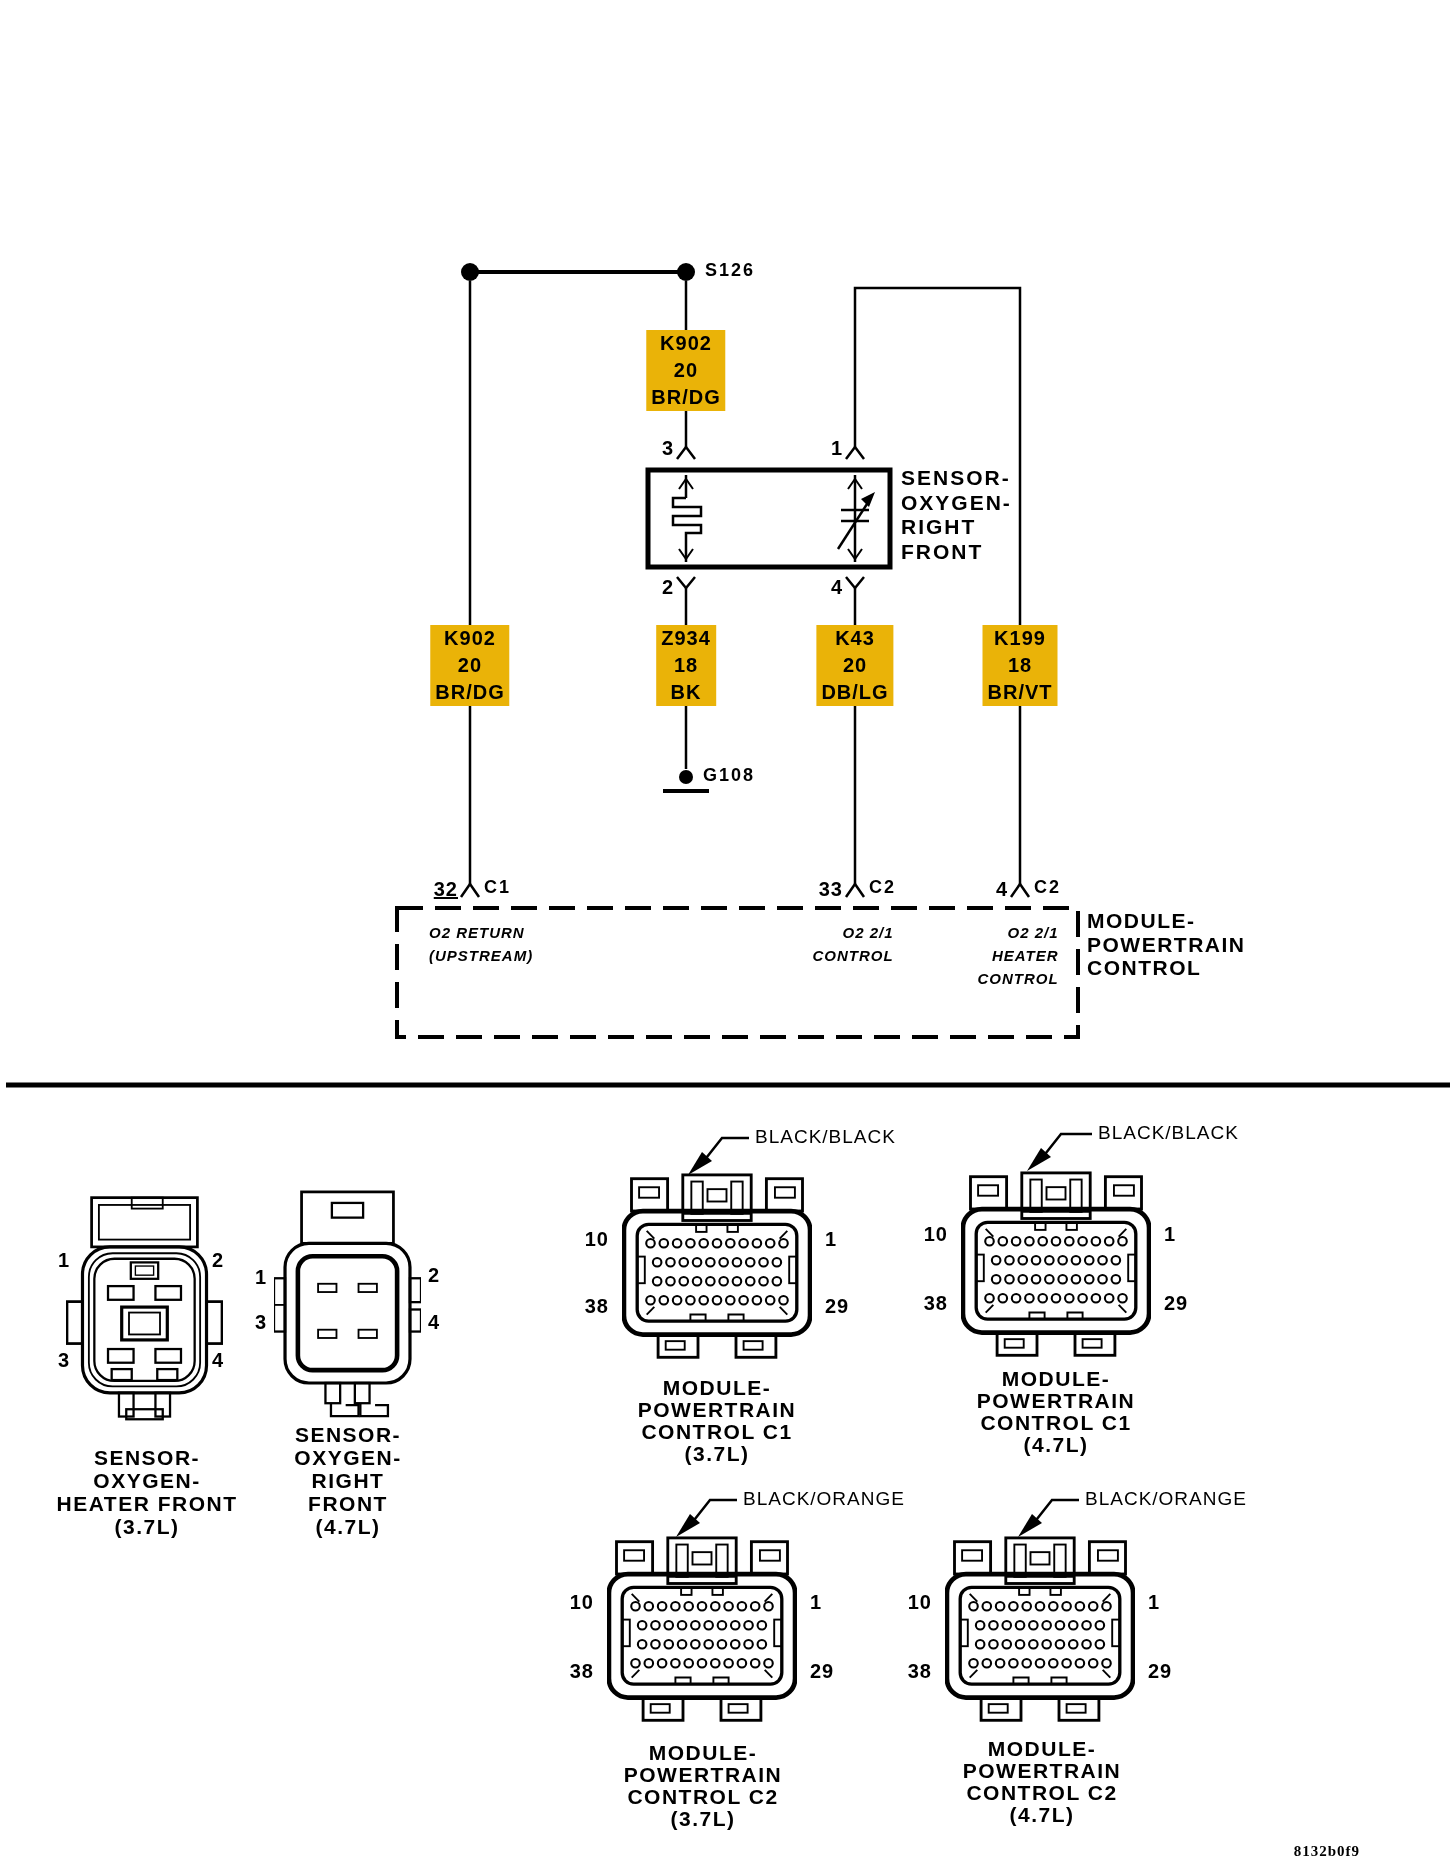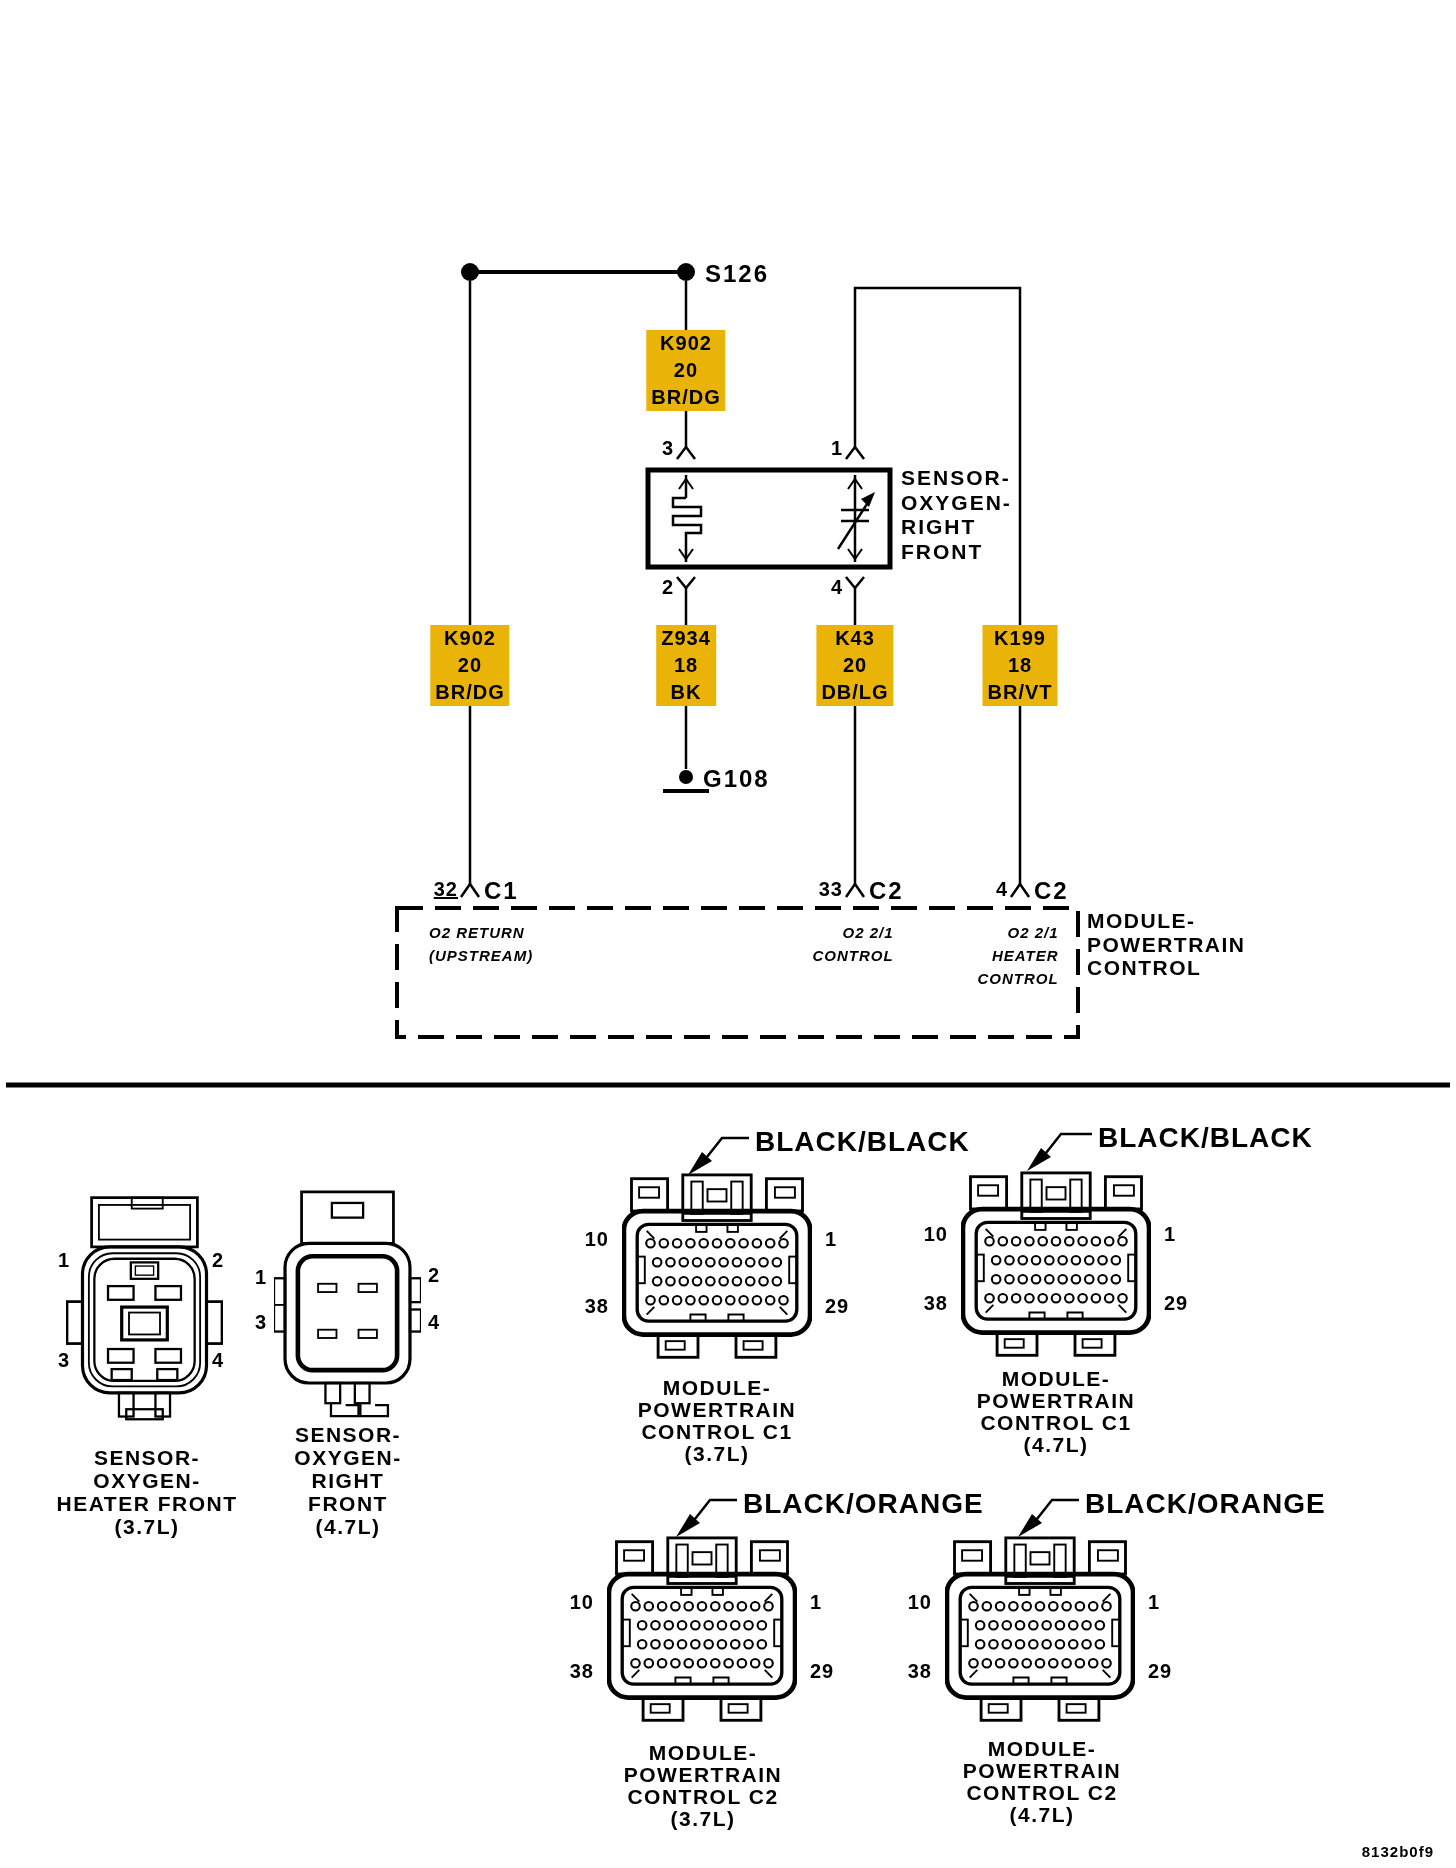--- a/index.html
+++ b/index.html
@@ -5,28 +5,28 @@
   html,body{margin:0;padding:0;background:#fff;}
   .page{position:relative;width:1456px;height:1868px;background:#fff;color:#000;overflow:hidden;
         font-family:"Liberation Sans",sans-serif;}
   svg{position:absolute;left:0;top:0;}
   .t{position:absolute;white-space:nowrap;color:#000;}
   .cx{transform:translateX(-50%);}
   .rx{transform:translateX(-100%);}
   .wire{font-size:20px;font-weight:700;line-height:27px;letter-spacing:1px;text-align:center;
         background:#eab308;padding:0 5px;}
   .pin{font-size:20px;font-weight:600;letter-spacing:1px;}
-  .big{font-size:24px;font-weight:800;letter-spacing:2px;}
+  .big{font-size:18px;font-weight:800;letter-spacing:2px;}
   .fn{font-size:15px;font-weight:600;line-height:23px;letter-spacing:1px;font-style:italic;}
   .fn.ctr{text-align:right;}
   .cap{font-size:21px;font-weight:800;line-height:22px;letter-spacing:1.5px;text-align:center;}
   .cap23{line-height:23px;}
   .mod{font-size:21px;font-weight:800;line-height:23.5px;letter-spacing:1.5px;}
   .boxlbl{font-size:21px;font-weight:800;line-height:24.5px;letter-spacing:2px;}
-  .callout{font-size:28px;font-weight:700;letter-spacing:1px;}
+  .callout{font-size:19px;font-weight:400;letter-spacing:1px;}
   .fid{font-size:15px;font-weight:800;letter-spacing:1px;}
 </style>
 </head>
 <body>
 
 <div class="page">
 
 <svg width="1456" height="1868" viewBox="0 0 1456 1868">
   <defs>
     <symbol id="sym-pcm" viewBox="0 0 200 200">
@@ -372,15 +372,15 @@
 <div class="t pin" style="left:1148px;top:1591px;">1</div>
 <div class="t pin rx" style="left:932px;top:1660px;">38</div>
 <div class="t pin" style="left:1148px;top:1660px;">29</div>
 <div class="t cap cx" style="left:1042px;top:1738px;">
   <div>MODULE-</div>
   <div>POWERTRAIN</div>
   <div>CONTROL C2</div>
   <div>(4.7L)</div>
 </div>
 
-<div class="t fid rx" style="left:1434px;top:1843px;">8132b0f9</div>
+<div class="t fid rx" style="left:1360px;top:1843px;font-family:Liberation Serif, serif;">8132b0f9</div>
 
 </div>
 
 </body></html>

